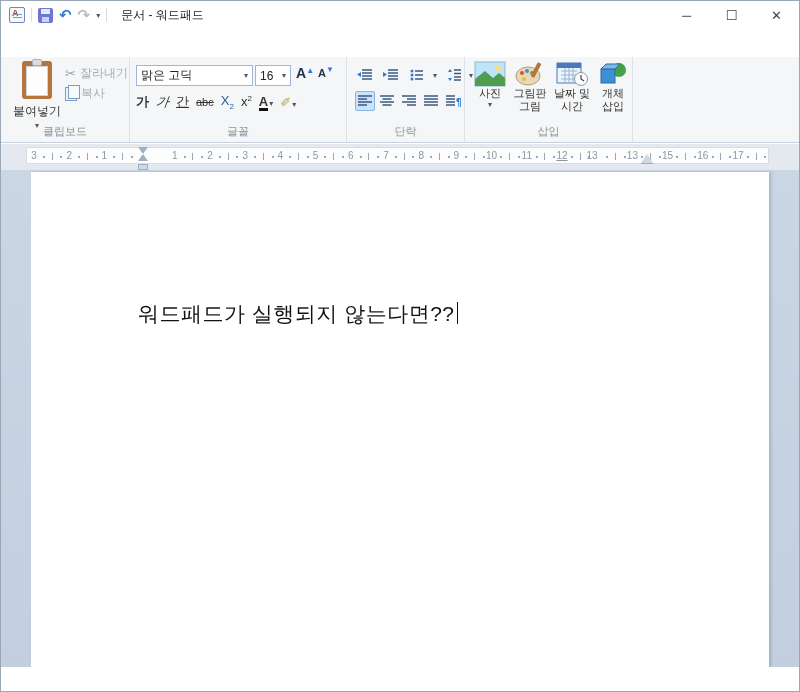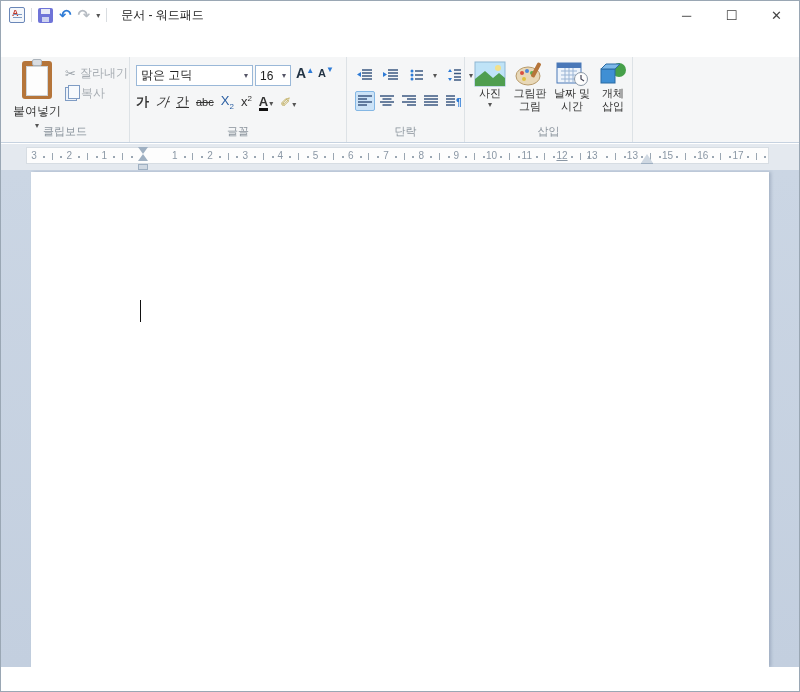--- a/index.html
+++ b/index.html
@@ -389,18 +389,18 @@
         <span class="tickline" style="left: 728.6px;"></span>
         <span class="tickdot" style="left: 737.4px;"></span>
       </div>
     <span class="ind-hour"></span>
     <span class="ind-box"></span>
     <span class="ind-right"></span>
   </div>
 
   <div class="doc-area">
     <div class="page">
-      <div class="doc-text"><span class="caret"></span></div>
+      <div class="doc-text"><span>워드패드가 실행되지 않는다면??</span><span class="caret"></span></div>
     </div>
   </div>
 
 
 </div>
 
 </body></html>

